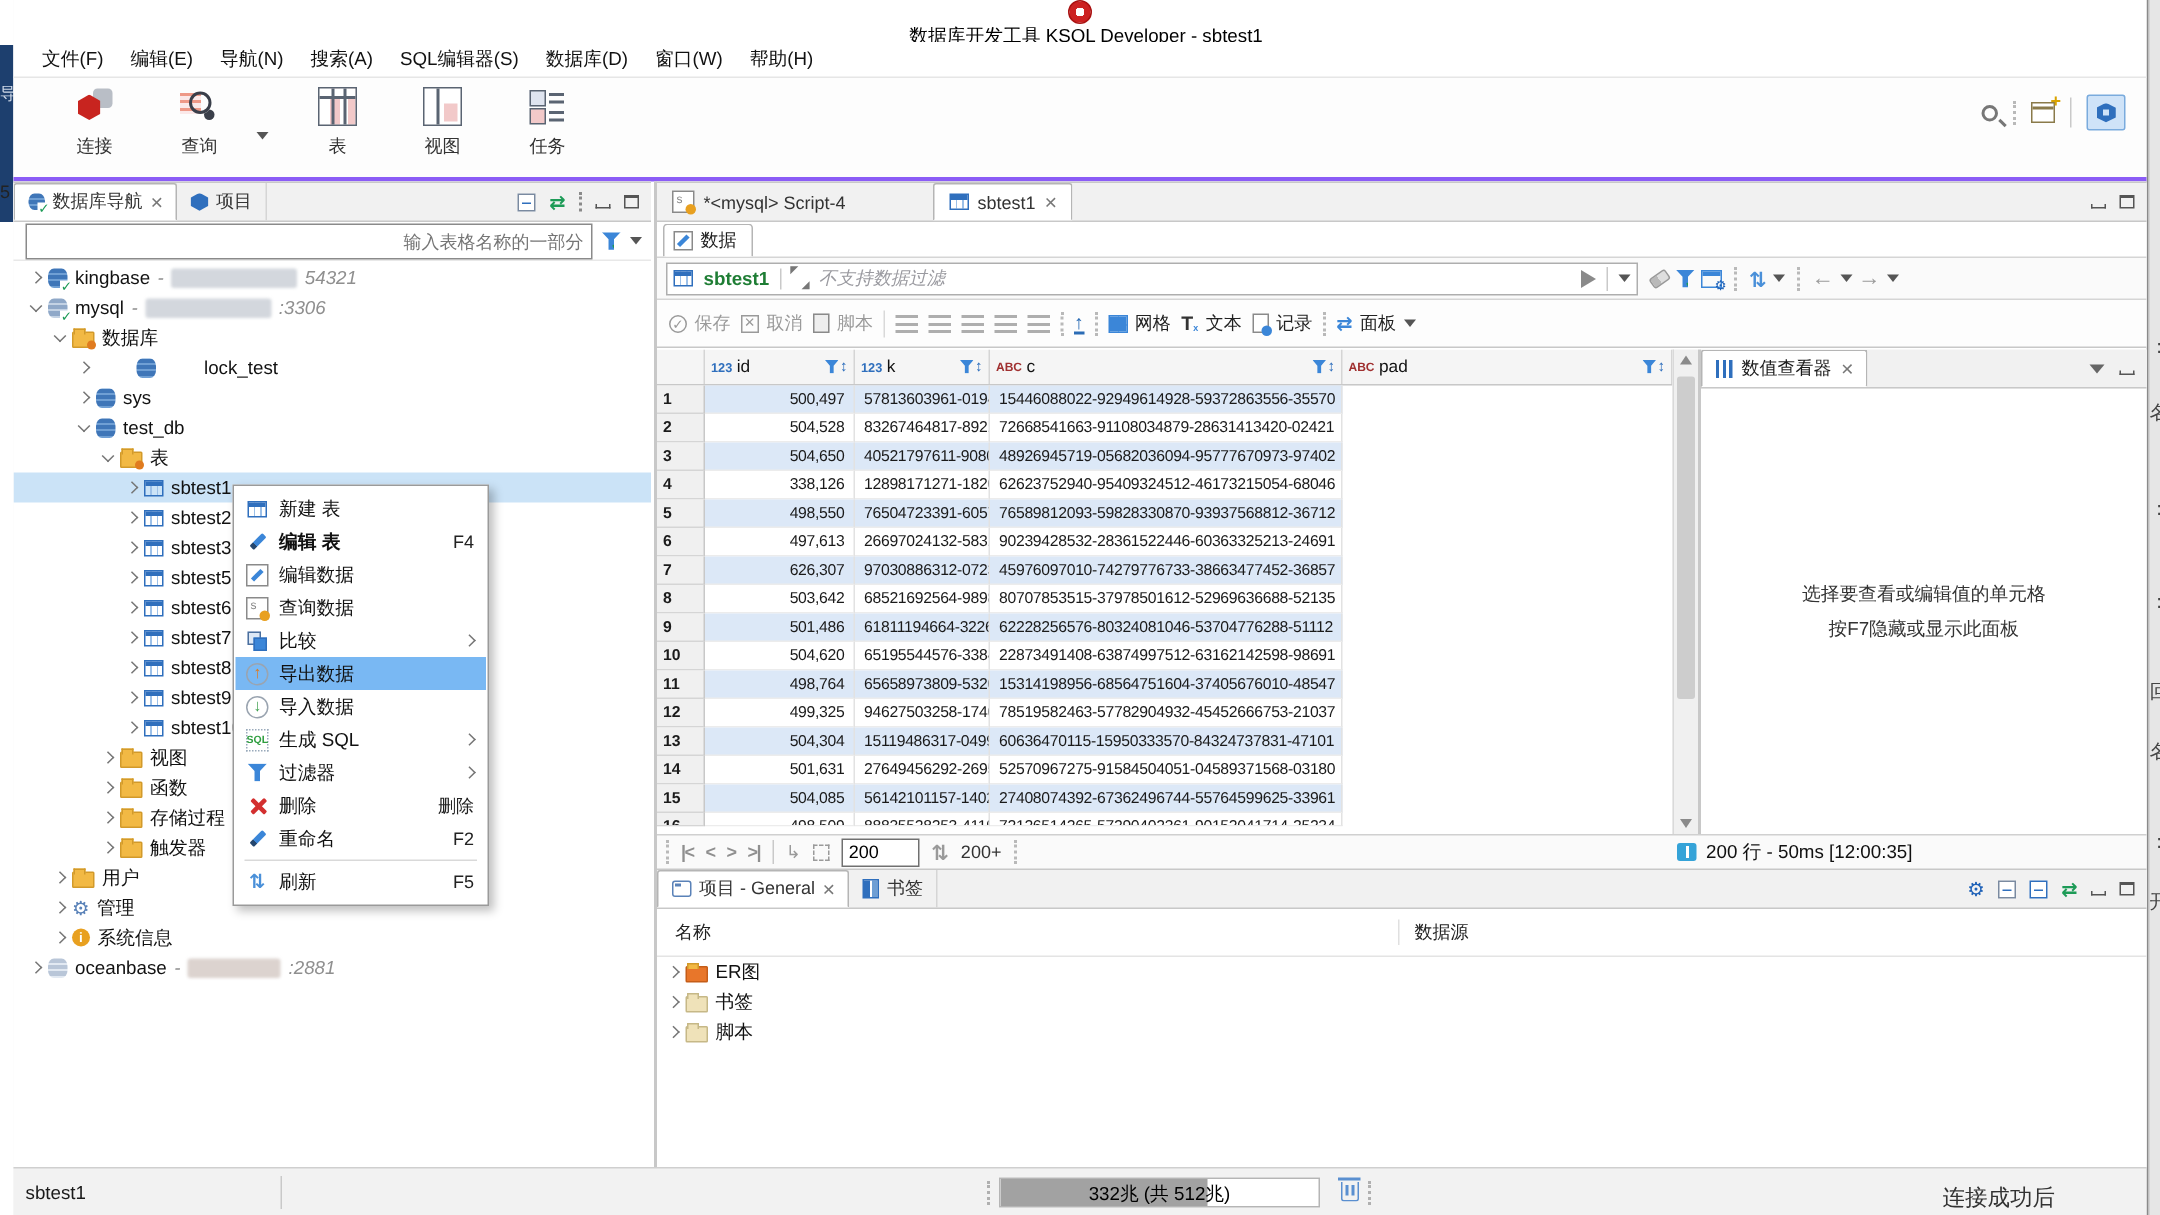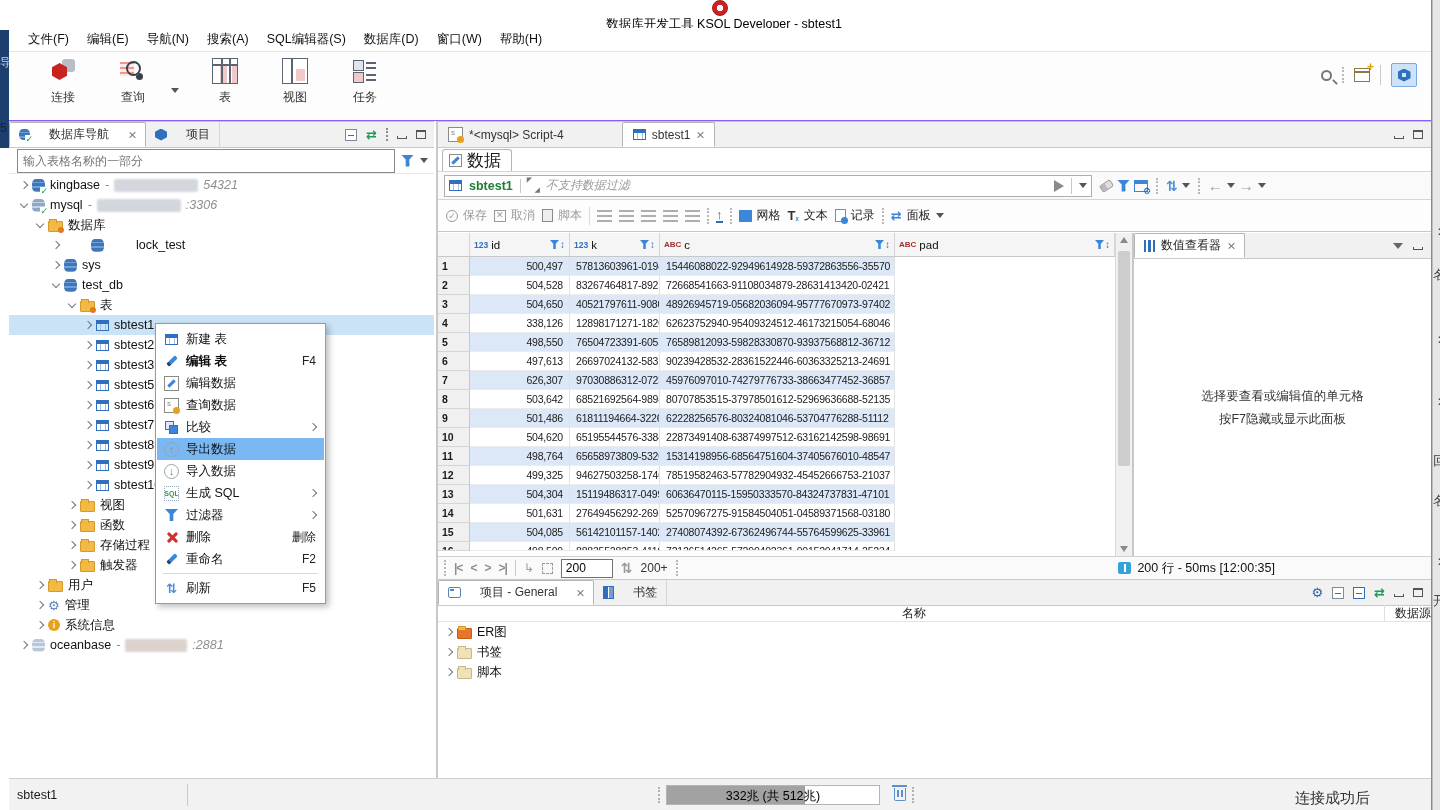--- a/index.html
+++ b/index.html
@@ -32,21 +32,21 @@
   .xic::before,.xic::after { content:""; position:absolute; left:5px; top:0; width:1.4px; height:11px; background:#333; }
   .xic::before { transform:rotate(45deg);} .xic::after { transform:rotate(-45deg);}
   .xic.sm { width:8px; height:8px; }
   .xic.sm::before,.xic.sm::after { left:3.5px; height:8px; width:1.3px; background:#777; }
 
   
   .menubar { position:absolute; left:0; top:28px; right:0; height:24px; background:#fff; display:flex; align-items:center; padding-left:10px; border-bottom:1px solid #e6e6e6; }
   .mi { padding:3px 9px; font-size:12.5px; color:#111; }
 
   
-  .toolbar { position:absolute; left:0; top:52px; right:0; height:69px; background:#fdfdfd; border-bottom:1px solid #8b5cf6; display:flex; align-items:flex-start; }
+  .toolbar { position:absolute; left:0; top:52px; right:0; height:69px; background:#fdfdfd; border-bottom:3px solid #8b5cf6; display:flex; align-items:flex-start; }
   .tb-left { display:flex; padding-left:22px; padding-top:6px; }
   .tbtn { width:64px; display:flex; flex-direction:column; align-items:center; margin-right:6px; }
   .tbtn .lab { margin-top:5px; font-size:12px; color:#333; }
   .ticon { width:26px; height:26px; position:relative; }
   .ti-conn::before { content:""; position:absolute; right:1px; top:1px; width:13px; height:13px; background:#b9bec6; border-radius:3px; }
   .ti-conn::after { content:""; position:absolute; left:2px; top:5px; width:15px; height:17px; background:#c8241f; clip-path:polygon(50% 0,100% 25%,100% 75%,50% 100%,0 75%,0 25%); }
   .ti-query::before { content:""; position:absolute; left:0; top:4px; width:14px; height:14px; background:repeating-linear-gradient(#e98, #e98 2px, #fbe9e9 2px, #fbe9e9 5px); }
   .ti-query::after { content:""; position:absolute; left:6px; top:3px; width:11px; height:11px; border:2.5px solid #3a3f4a; border-radius:50%; box-shadow:6px 8px 0 -4px #3a3f4a; }
   .ti-table,.ti-view { border:1.5px solid #5a6472; background:#fff; }
   .ti-table { background:linear-gradient(#fff 0 5px, transparent 5px), linear-gradient(90deg,#fff 0 7px, #f2c9c9 7px 14px, #fff 14px 19px, #f2c9c9 19px); }
@@ -66,31 +66,31 @@
   .i-persp-new { width:16px; height:14px; border:1.5px solid #8a7a4a; position:relative; background:#fff; }
   .i-persp-new::before { content:""; position:absolute; left:0; right:0; top:2px; height:2px; background:#8a7a4a; }
   .i-persp-new::after { content:"+"; position:absolute; right:-5px; top:-9px; color:#d9a300; font-weight:bold; font-size:12px; }
   .persp-active { width:26px; height:24px; background:#cfe3f8; border:1px solid #7aabdd; border-radius:2px; display:flex; align-items:center; justify-content:center; }
   .i-hex { width:13px; height:13px; background:#2f6fbd; clip-path:polygon(50% 0,100% 25%,100% 75%,50% 100%,0 75%,0 25%); position:relative; }
   .i-hex::after { content:""; position:absolute; left:4.5px; top:4.5px; width:4px; height:4px; background:#cfe3f8; }
 
   
   .lpanel { position:absolute; left:0; top:121px; width:425px; bottom:32px; background:#fff; border-top:1px solid #c8c8c8; }
   .ptabs { height:26px; background:#f1f1f1; border-bottom:1px solid #c8c8c8; display:flex; align-items:stretch; }
-  .ptab { display:flex; align-items:center; gap:19px; padding:0 9px; font-size:12px; color:#333; border-right:1px solid #d5d5d5; }
+  .ptab { display:flex; align-items:center; gap:5px; padding:0 9px; font-size:12px; color:#333; border-right:1px solid #d5d5d5; }
   .ptab.active { background:#fff; border:1px solid #b5b5b5; border-bottom:1px solid #fff; border-radius:2px 2px 0 0; }
   .ptab-ics { margin-left:auto; display:flex; align-items:center; gap:9px; padding-right:8px; }
   .i-collapse { width:12px; height:12px; border:1px solid #7a8aa0; background:#fff; position:relative; }
   .i-collapse::after { content:""; position:absolute; left:2px; top:5px; width:6px; height:1.5px; background:#2f6fbd; }
   .i-link { color:#1d9b57; font-weight:bold; font-size:13px; line-height:1; }
   .i-dots { border-left:2px dotted #8a8a8a; height:13px; }
   .i-min { width:10px; height:3px; border:1px solid #555; border-top:none; margin-top:6px; }
   .i-max2 { width:10px; height:9px; border:1px solid #555; border-top:2px solid #555; }
   .filterrow { height:26px; display:flex; align-items:center; padding:2px 6px 2px 8px; gap:6px; border-bottom:1px solid #e8e8e8; }
-  .filterrow input { flex:1; height:21px; border:1px solid #8a8a8a; padding:11px 5px; font-size:12px; color:#444; font-family:inherit; }
+  .filterrow input { flex:1; height:21px; border:1px solid #8a8a8a; padding:11px 5px; font-size:12px; color:#444; font-family:inherit;text-align:right; }
   .i-funnel { width:13px; height:12px; background:#3b86d8; clip-path:polygon(0 0,100% 0,64% 42%,64% 100%,36% 100%,36% 42%); position:relative; display:inline-block; }
   .i-funnel.chk::after { content:"✓"; position:absolute; left:6px; top:3px; color:#1d9b57; font-size:9px; font-weight:bold; }
   .tree { position:absolute; left:0; right:0; top:53px; bottom:0; overflow:hidden; }
   .trow { height:20px; display:flex; align-items:center; gap:5px; white-space:nowrap; font-size:12.5px; }
   .trow.sel { background:#cbe3f7; }
   .chev { width:6px; height:6px; border-right:1.6px solid #757575; border-bottom:1.6px solid #757575; display:inline-block; flex:0 0 auto; }
   .chev.col { transform:rotate(-45deg); }
   .chev.exp { transform:rotate(45deg); margin-top:-3px; }
   .i-db { width:13px; height:13px; border-radius:4px/5px; background:repeating-linear-gradient(#3f76b8 0 3px, #6f9fd4 3px 4.3px); position:relative; flex:0 0 auto; }
   .i-db.gray { background:repeating-linear-gradient(#8fa8c8 0 3px, #c3d2e4 3px 4.3px); }
@@ -136,21 +136,21 @@
   .m-del::before,.m-del::after { content:""; position:absolute; left:6.5px; top:1px; width:3px; height:13px; background:#d32f2f; border-radius:1px; }
   .m-del::before { transform:rotate(45deg);} .m-del::after { transform:rotate(-45deg);}
   .m-refresh { color:#4a90d9; font-size:13px; font-weight:bold; }
 
   
   .editor { position:absolute; left:427px; top:121px; right:0; bottom:32px; border-left:2px solid #c8c8c8; border-top:1px solid #c8c8c8; background:#fff; }
   .edtabs { height:26px; background:#f1f1f1; border-bottom:1px solid #c8c8c8; display:flex; align-items:stretch;gap:48px; }
   .edtab { display:flex; align-items:center; gap:6px; padding:0 10px; font-size:12px; color:#333; }
   .edtab.active { background:#fff; border:1px solid #b5b5b5; border-bottom-color:#fff; border-radius:2px 2px 0 0; }
   .subtabs { height:24px; background:#fff; border-bottom:1px solid #d5d5d5; display:flex; align-items:flex-end; padding-left:4px; }
-  .subtab { display:flex; align-items:center; gap:5px; height:22px; padding:0 10px 0 6px; border:1px solid #b5b5b5; border-bottom:none; border-radius:3px 3px 0 0; background:#fff; font-size:17px; }
+  .subtab { display:flex; align-items:center; gap:5px; height:22px; padding:0 10px 0 6px; border:1px solid #b5b5b5; border-bottom:none; border-radius:3px 3px 0 0; background:#fff; font-size:12px; }
   .fbar { height:28px; display:flex; align-items:center; padding:3px 6px; gap:8px; border-bottom:1px solid #d5d5d5; background:#fafafa; }
   .fbox { flex:0 0 648px; height:22px; border:1px solid #aeaeae; background:#fff; display:flex; align-items:center; gap:7px; padding:0 4px; }
   .fbox .tname { color:#1e7d34; font-weight:bold; font-size:12.5px; }
   .i-expand { width:11px; height:11px; position:relative; }
   .i-expand::before { content:"◤"; position:absolute; left:-1px; top:-4px; font-size:7px; color:#777; }
   .i-expand::after { content:"◢"; position:absolute; right:-1px; bottom:-3px; font-size:7px; color:#777; }
   .fph { color:#9a9aa0; font-style:italic; flex:1; }
   .i-play { width:0; height:0; border-top:6px solid transparent; border-bottom:6px solid transparent; border-left:10px solid #8a8a8a; }
   .i-eraser { width:13px; height:8px; background:linear-gradient(90deg,#b9b9b9 0 5px,#dedede 5px); transform:rotate(-35deg); border-radius:2px; border:1px solid #999; }
   .i-tblgear { width:14px; height:12px; border:1.5px solid #3b86d8; position:relative; background:linear-gradient(#3b86d8 0 3px, transparent 3px); }
@@ -216,21 +216,21 @@
   .pg-box { width:11px; height:11px; border:1px dashed #9a9a9a; }
   .i-sync.gray { color:#9a9a9a; }
   .pmore { color:#333; }
   .rstatus { margin-left:auto; display:flex; align-items:center; gap:6px; padding-right:150px; font-size:12.5px; color:#111; }
   .i-rows { width:13px; height:12px; background:#35a3d8; border-radius:2px; position:relative; }
   .i-rows::after { content:""; position:absolute; left:5.5px; top:2px; width:2px; height:8px; background:#fff; }
 
   
   .bpanel { position:absolute; left:0; right:0; bottom:0; height:198px; background:#fff; }
   .bprows .trow { padding-left:8px; }
-  .bhead { height:16px; display:flex; align-items:center; border-bottom:1px solid #e4e4e4; font-size:12px; color:#222;justify-content:flex-end; }
+  .bhead { height:32px; display:flex; align-items:center; border-bottom:1px solid #e4e4e4; font-size:12px; color:#222; }
   .bhead .bc1 { width:495px; padding-left:12px; border-right:1px solid #e0e0e0; }
   .bhead .bc2 { padding-left:10px; }
   .i-console { width:13px; height:11px; border:1.5px solid #5a82b8; border-radius:2px; position:relative; }
   .i-console::after { content:""; position:absolute; left:1px; top:1px; width:4px; height:2px; background:#5a82b8; }
   .i-book { width:11px; height:13px; background:linear-gradient(90deg,#2f6fbd 0 4px, #fff 4px 5px, #6f9fd4 5px); border:1px solid #2f6fbd; }
 
   
   .statusbar { position:absolute; left:0; right:0; bottom:0; height:32px; background:#f2f2f2; border-top:1px solid #cfcfcf; display:flex; align-items:center; font-size:12.5px; }
   .sb-sel { padding-left:8px; width:178px; }
   .sb-div { border-left:1px solid #c9c9c9; height:22px; }

